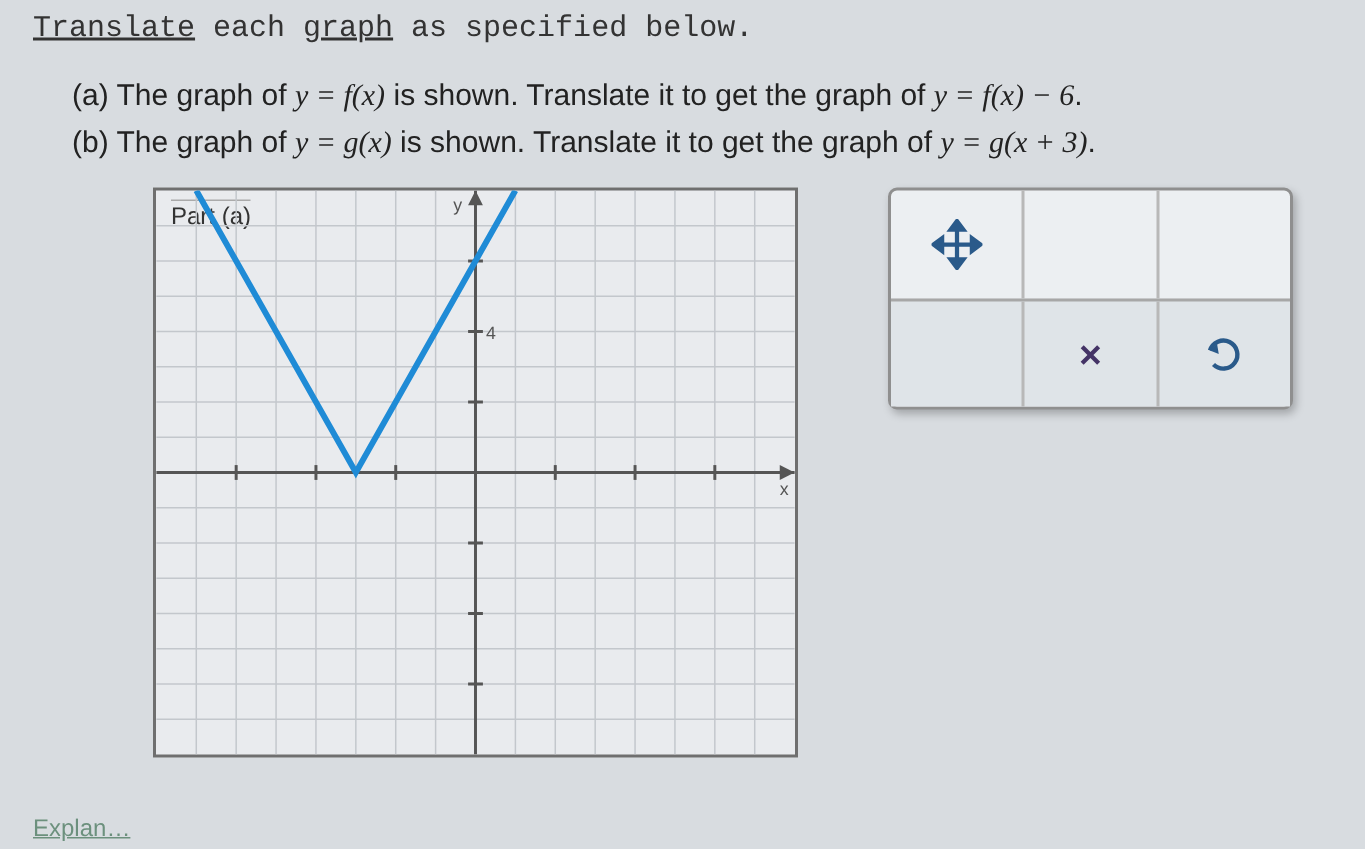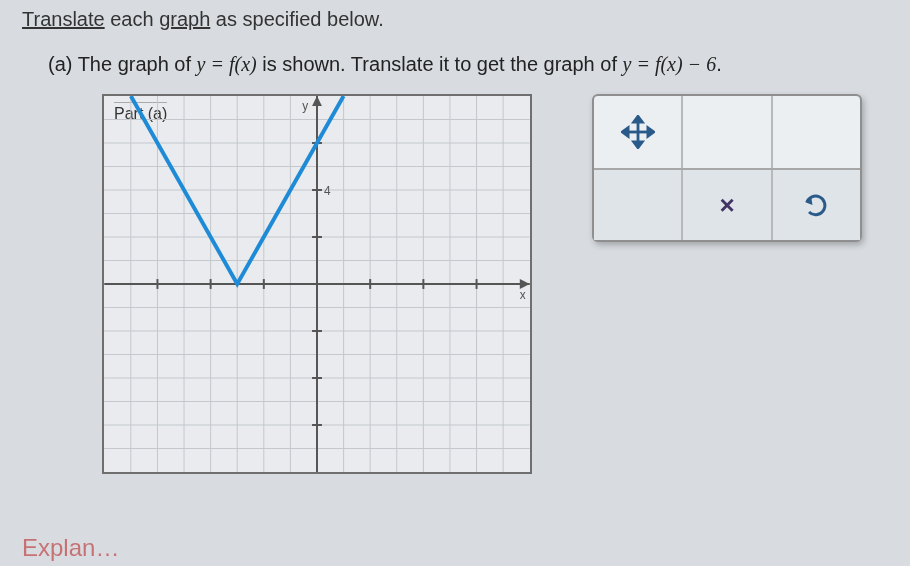--- a/index.html
+++ b/index.html
@@ -10,20 +10,21 @@
     font-family: Arial, Helvetica, sans-serif;
     color: #2a2a2a;
     padding: 8px 22px;
     position: relative;
     overflow: hidden;
   }
   .instruction {
     font-size: 20px;
     color: #333;
     margin-bottom: 18px;
+    font-family: Liberation Mono, monospace;
   }
   .instruction .u { text-decoration: underline; }
   .parts { margin-left: 26px; font-size: 20px; line-height: 1.55; color: #222; margin-bottom: 14px;}
   .eq { font-style: italic; font-family: "Times New Roman", serif; text-align: center; }
 
   .work-row { display: flex; gap: 60px; align-items: flex-start; margin-left: 80px;}
 
   .graph-box {
     width: 430px;
     height: 380px;
@@ -62,35 +63,39 @@
     color: #2a4a6a;
   }
   .tool-cell + .tool-cell { border-left: 2px solid #b8b8b8; }
 
   .move-icon svg { width: 34px; height: 34px; }
   .close-x { font-size: 26px; color:#436; font-weight: bold;}
   .undo svg { width:28px; height:28px; }
   .faded-label {
     position: absolute;
     bottom: 4px; left: 22px;
-    font-size: 24px;
-    color: #b91c1c;
+    font-size: 16px;
+    color: #14532d;
     opacity: .55;
+    text-decoration: underline;
   }
 </style>
 </head>
 <body>
 
 <div class="instruction">
   <span class="u">Translate</span><span> each </span><span class="u">graph</span><span> as specified below.</span>
 </div>
 
 <div class="parts">
   <div>
     <span>(a) </span><span>The graph of </span><span class="eq">y = f(x)</span><span> is shown. Translate it to get the graph of </span><span class="eq">y = f(x) − 6</span><span>.</span>
+  </div>
+  <div>
+    <span>(b) </span><span>The graph of </span><span class="eq">y = g(x)</span><span> is shown. Translate it to get the graph of </span><span class="eq">y = g(x + 3)</span><span>.</span>
   </div>
 </div>
 
 <div class="work-row">
   <div class="graph-box">
     <span class="graph-label">Part (a)</span>
     <svg class="grid" viewBox="0 0 430 380">
 
       <g stroke="#c3c7cc" stroke-width="1">
         <line x1="0" y1="23.75" x2="430" y2="23.75"></line>

